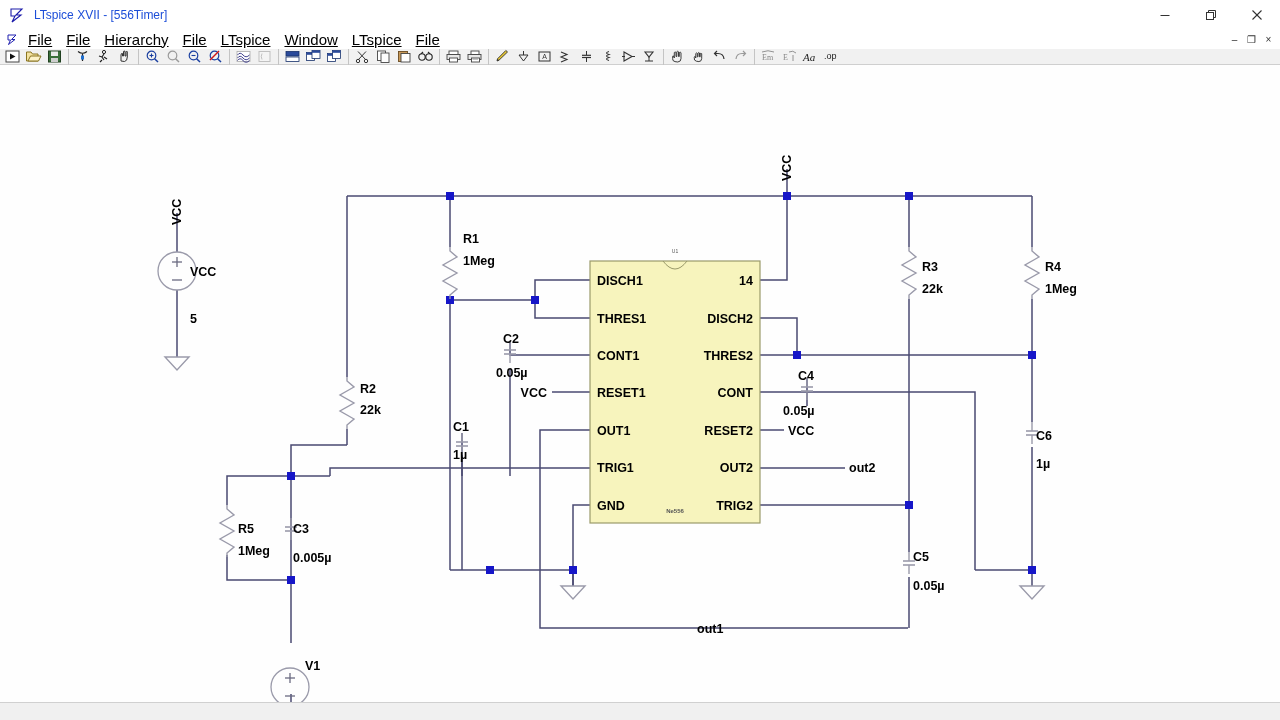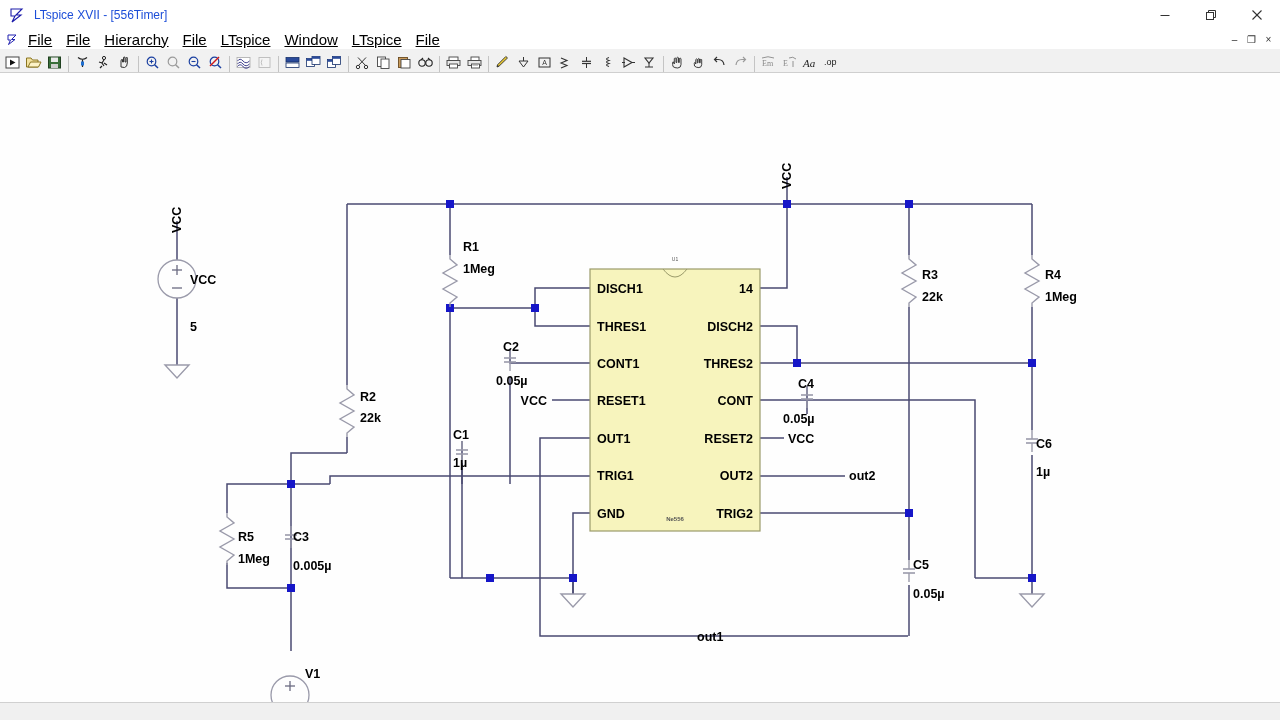--- a/index.html
+++ b/index.html
@@ -77,25 +77,25 @@
     padding-right: 3px;
   }
   .mdi-btn {
     width: 17px; height: 16px;
     display: flex; align-items: center; justify-content: center;
     font-size: 10px; color: #333;
   }
 
   
   .toolbar {
-    height: 24px;
+    height: 16px;
     background: #f1f1f1;
     border-bottom: 1px solid #cfcfcf;
     display: flex;
-    align-items: flex-end;
+    align-items: center;
     flex: 0 0 auto;
     padding-left: 2px;
   }
   .tb-btn {
     width: 21px; height: 20px;
     display: flex; align-items: center; justify-content: center;
   }
   .tb-sep {
     width: 1px; height: 16px;
     background: #c4c4c4;

